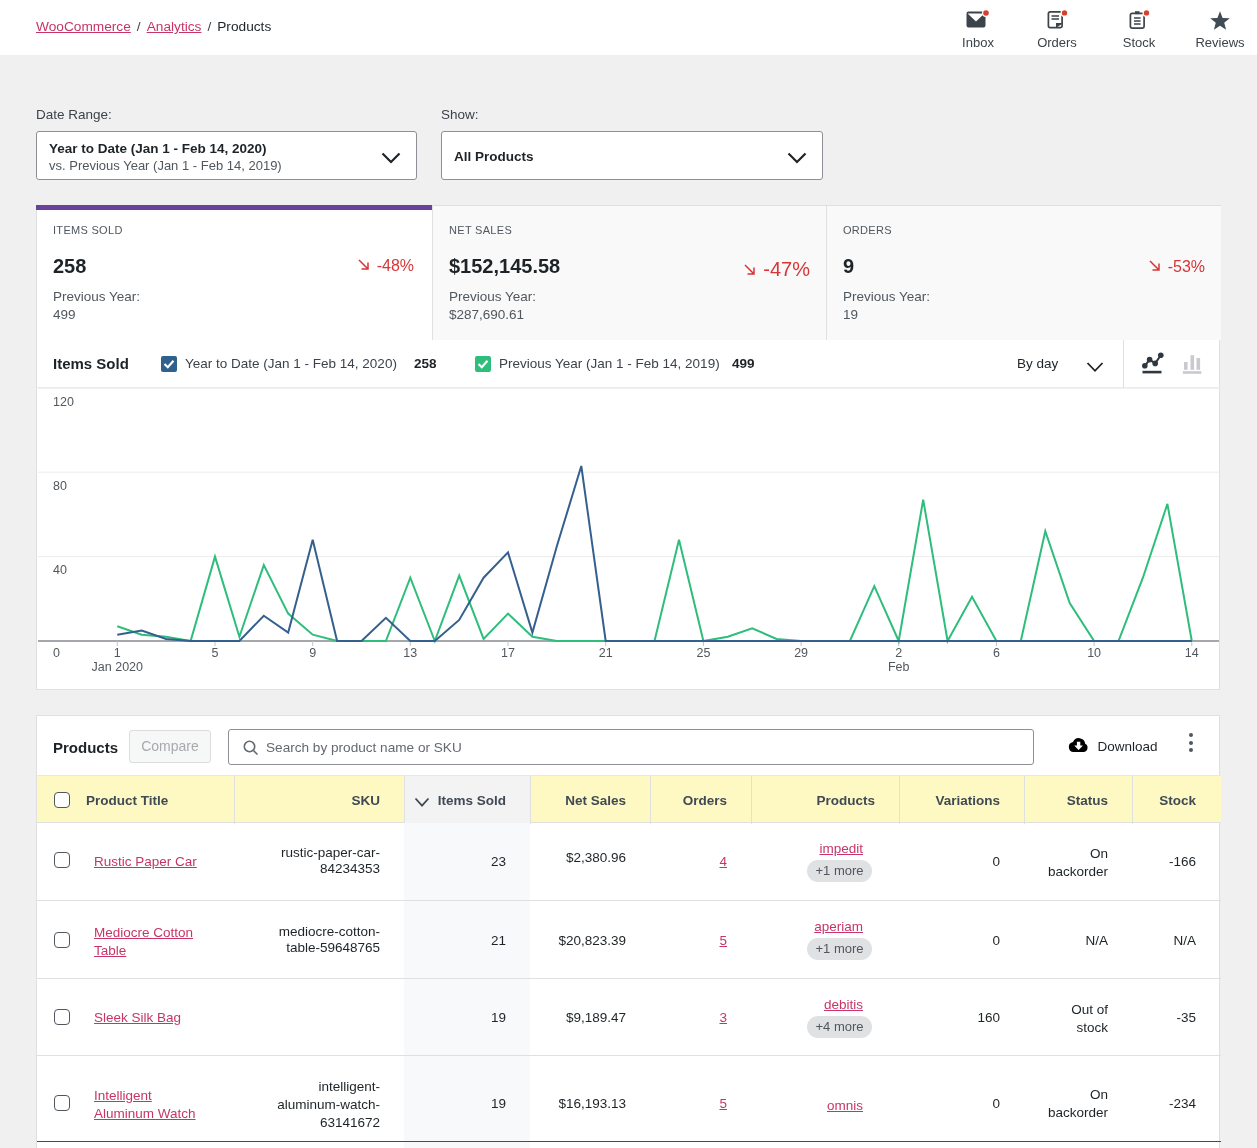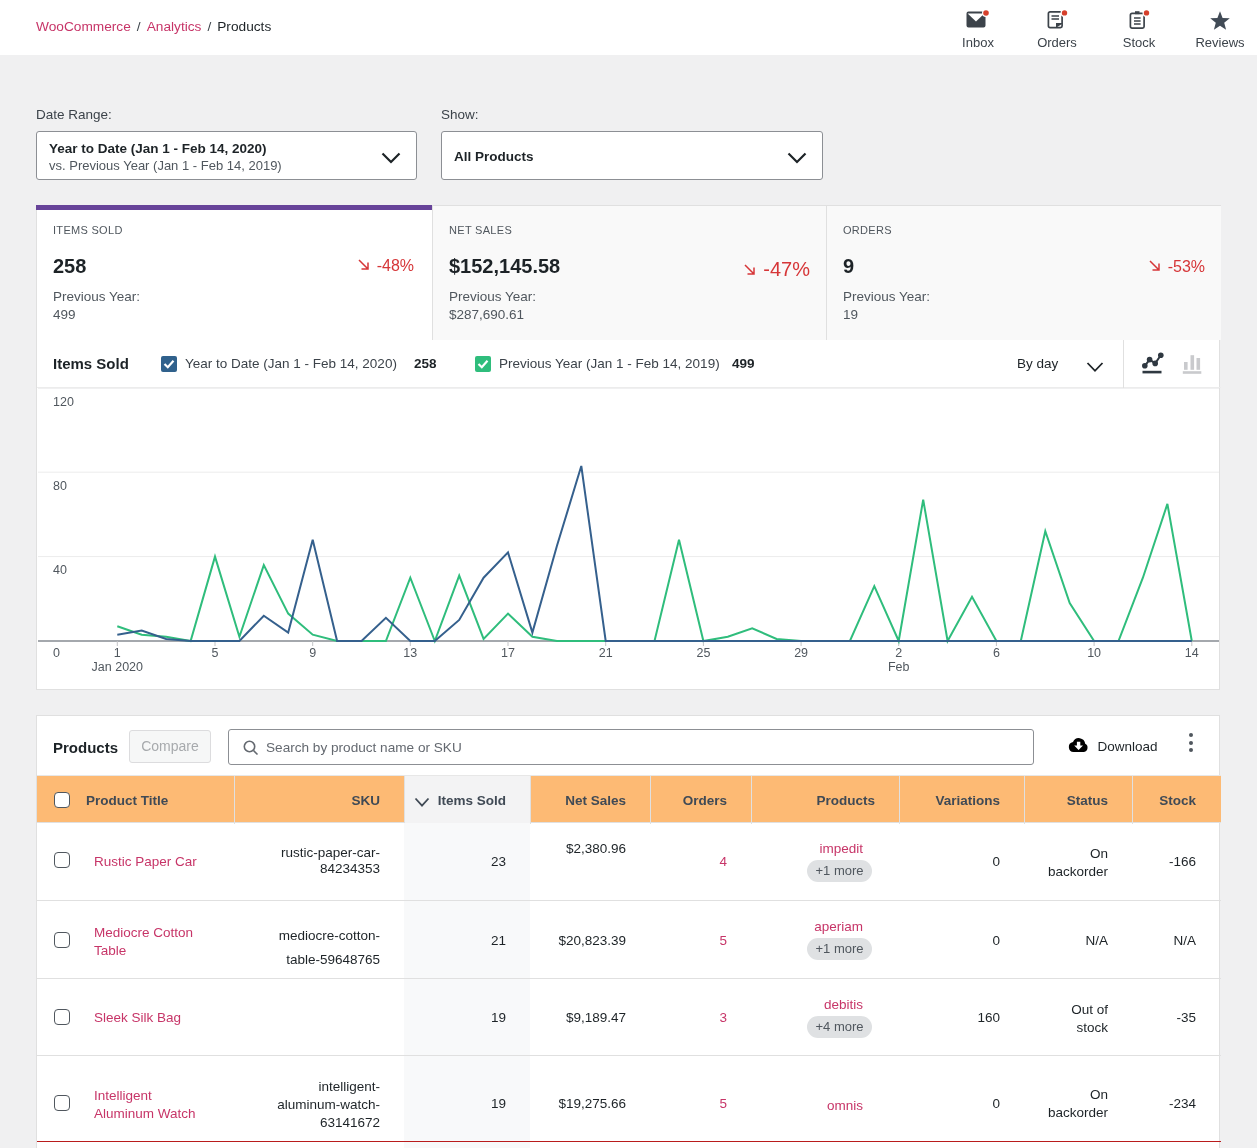--- a/index.html
+++ b/index.html
@@ -1,17 +1,17 @@
 <!DOCTYPE html>
 <html><head><meta charset="utf-8"><style>
 *{margin:0;padding:0;box-sizing:border-box}
 html,body{width:1257px;height:1148px;background:#f0f0f1;font-family:"Liberation Sans",sans-serif;overflow:hidden}
 body{position:relative}
 .abs{position:absolute}
-.pink{color:#c73568;}
+.pink{color:#c73568;text-decoration:underline}
 .r{text-align:right}
 </style></head>
 <body>
 
 <div class="abs" style="left:0;top:0;width:1257px;height:55px;background:#fff">
   <div class="abs" style="left:36px;top:19px;font-size:13.7px;color:#3c434a">
     <span class="pink">WooCommerce</span><span style="margin:0 6px">/</span><span class="pink">Analytics</span><span style="margin:0 6px">/</span><span style="color:#1d2327">Products</span>
   </div>
 
   <div class="abs" style="left:948px;top:10px;width:60px;text-align:center">
@@ -202,21 +202,21 @@
         <path d="M12.9 5.8 h3.4 v3.6 h2.7 l-4.4 4.6 -4.4 -4.6 h2.7 z" fill="#fff"></path>
       </svg>
     <span style="font-size:13.5px;color:#1d2327;margin-left:3px">Download</span>
   </div>
   <div class="abs" style="left:1152px;top:17px;width:4px">
     <div style="width:4px;height:4px;border-radius:50%;background:#50575e;margin-bottom:3.5px"></div>
     <div style="width:4px;height:4px;border-radius:50%;background:#50575e;margin-bottom:3.5px"></div>
     <div style="width:4px;height:4px;border-radius:50%;background:#50575e"></div>
   </div>
 
-  <div class="abs" style="left:0;top:59px;width:1184px;height:48px;background:#fdba74;border-top:1px solid #e7e7e7;border-bottom:1px solid #e0e0e0;font-size:13.5px;font-weight:bold;color:#404a55">
+  <div class="abs" style="left:0;top:59px;width:1184px;height:48px;background:#fef9c3;border-top:1px solid #e7e7e7;border-bottom:1px solid #e0e0e0;font-size:13.5px;font-weight:bold;color:#404a55">
     <div class="abs" style="left:367px;top:0;width:126px;height:48px;background:#f3f3f4"></div>
     <div class="abs" style="left:17px;top:16px;width:16px;height:16px;border:1.6px solid #50575e;border-radius:4px;background:#fff"></div>
     <div class="abs" style="left:49px;top:17px">Product Title</div>
     <div class="abs r" style="left:197px;top:17px;width:146px">SKU</div>
     <svg class="abs" style="left:377px;top:21px" width="16" height="12" viewBox="0 0 16 12">
         <path d="M1.5 1.5 L8 8.7 L14.5 1.5" fill="none" stroke="#404a55" stroke-width="1.8"></path>
       </svg>
     <div class="abs r" style="left:367px;top:17px;width:102px">Items Sold</div>
     <div class="abs r" style="left:493px;top:17px;width:96px">Net Sales</div>
     <div class="abs r" style="left:613px;top:17px;width:77px">Orders</div>
@@ -236,33 +236,33 @@
 
   <div class="abs" style="left:367px;top:107px;width:126px;height:333px;background:#f8f9fa"></div>
 
   <div id="rows" class="abs" style="left:0;top:107px;width:1184px;font-size:13.5px;color:#1d2327">
 
     <div class="abs" style="left:0;top:0;width:1184px;height:78px;border-bottom:1px solid #e0e0e0">
       <div class="abs" style="left:17px;top:29px;width:16px;height:16px;border:1.6px solid #50575e;border-radius:4px;background:#fff"></div>
       <div class="abs" style="left:57px;top:31px"><span class="pink">Rustic Paper Car</span></div>
       <div class="abs r" style="left:197px;top:22px;width:146px;line-height:16px">rustic-paper-car-<br>84234353</div>
       <div class="abs r" style="left:367px;top:31px;width:102px">23</div>
-      <div class="abs r" style="left:493px;top:18px;width:96px">$2,380.96</div>
+      <div class="abs r" style="left:493px;top:27px;width:96px">$2,380.96</div>
       <div class="abs r" style="left:613px;top:31px;width:77px"><span class="pink">4</span></div>
       <div class="abs r" style="left:714px;top:18px;width:112px"><span class="pink">impedit</span></div>
       <div class="abs" style="left:770px;top:37px;width:65px;height:22px;background:#dfe1e3;border-radius:11px;text-align:center;line-height:22px;font-size:13px;color:#50575e">+1 more</div>
       <div class="abs r" style="left:862px;top:31px;width:101px">0</div>
       <div class="abs r" style="left:987px;top:22px;width:84px;line-height:18px">On<br>backorder</div>
       <div class="abs r" style="left:1095px;top:31px;width:64px">-166</div>
     </div>
 
     <div class="abs" style="left:0;top:78px;width:1184px;height:78px;border-bottom:1px solid #e0e0e0">
       <div class="abs" style="left:17px;top:31px;width:16px;height:16px;border:1.6px solid #50575e;border-radius:4px;background:#fff"></div>
       <div class="abs" style="left:57px;top:23px;width:120px;line-height:18px"><span class="pink">Mediocre Cotton Table</span></div>
-      <div class="abs r" style="left:197px;top:23px;width:146px;line-height:24px">mediocre-cotton-<br>table-59648765</div>
+      <div class="abs r" style="left:197px;top:23px;width:146px;line-height:16px">mediocre-cotton-<br>table-59648765</div>
       <div class="abs r" style="left:367px;top:32px;width:102px">21</div>
       <div class="abs r" style="left:493px;top:32px;width:96px">$20,823.39</div>
       <div class="abs r" style="left:613px;top:32px;width:77px"><span class="pink">5</span></div>
       <div class="abs r" style="left:714px;top:18px;width:112px"><span class="pink">aperiam</span></div>
       <div class="abs" style="left:770px;top:37px;width:65px;height:22px;background:#dfe1e3;border-radius:11px;text-align:center;line-height:22px;font-size:13px;color:#50575e">+1 more</div>
       <div class="abs r" style="left:862px;top:32px;width:101px">0</div>
       <div class="abs r" style="left:987px;top:32px;width:84px">N/A</div>
       <div class="abs r" style="left:1095px;top:32px;width:64px">N/A</div>
     </div>
 
@@ -277,21 +277,21 @@
       <div class="abs r" style="left:862px;top:31px;width:101px">160</div>
       <div class="abs r" style="left:987px;top:22px;width:84px;line-height:18px">Out of<br>stock</div>
       <div class="abs r" style="left:1095px;top:31px;width:64px">-35</div>
     </div>
 
     <div class="abs" style="left:0;top:241px;width:1184px;height:78px;border-bottom:1px solid #b91c1c">
       <div class="abs" style="left:17px;top:31px;width:16px;height:16px;border:1.6px solid #50575e;border-radius:4px;background:#fff"></div>
       <div class="abs" style="left:57px;top:23px;width:120px;line-height:18px"><span class="pink">Intelligent Aluminum Watch</span></div>
       <div class="abs r" style="left:197px;top:14px;width:146px;line-height:18px">intelligent-<br>aluminum-watch-<br>63141672</div>
       <div class="abs r" style="left:367px;top:32px;width:102px">19</div>
-      <div class="abs r" style="left:493px;top:32px;width:96px">$19,275.66</div>
+      <div class="abs r" style="left:493px;top:32px;width:96px">$16,193.13</div>
       <div class="abs r" style="left:613px;top:32px;width:77px"><span class="pink">5</span></div>
       <div class="abs r" style="left:714px;top:34px;width:112px"><span class="pink">omnis</span></div>
       <div class="abs r" style="left:862px;top:32px;width:101px">0</div>
       <div class="abs r" style="left:987px;top:22px;width:84px;line-height:18px">On<br>backorder</div>
       <div class="abs r" style="left:1095px;top:32px;width:64px">-234</div>
     </div>
   </div>
 </div>
 
 </body></html>

